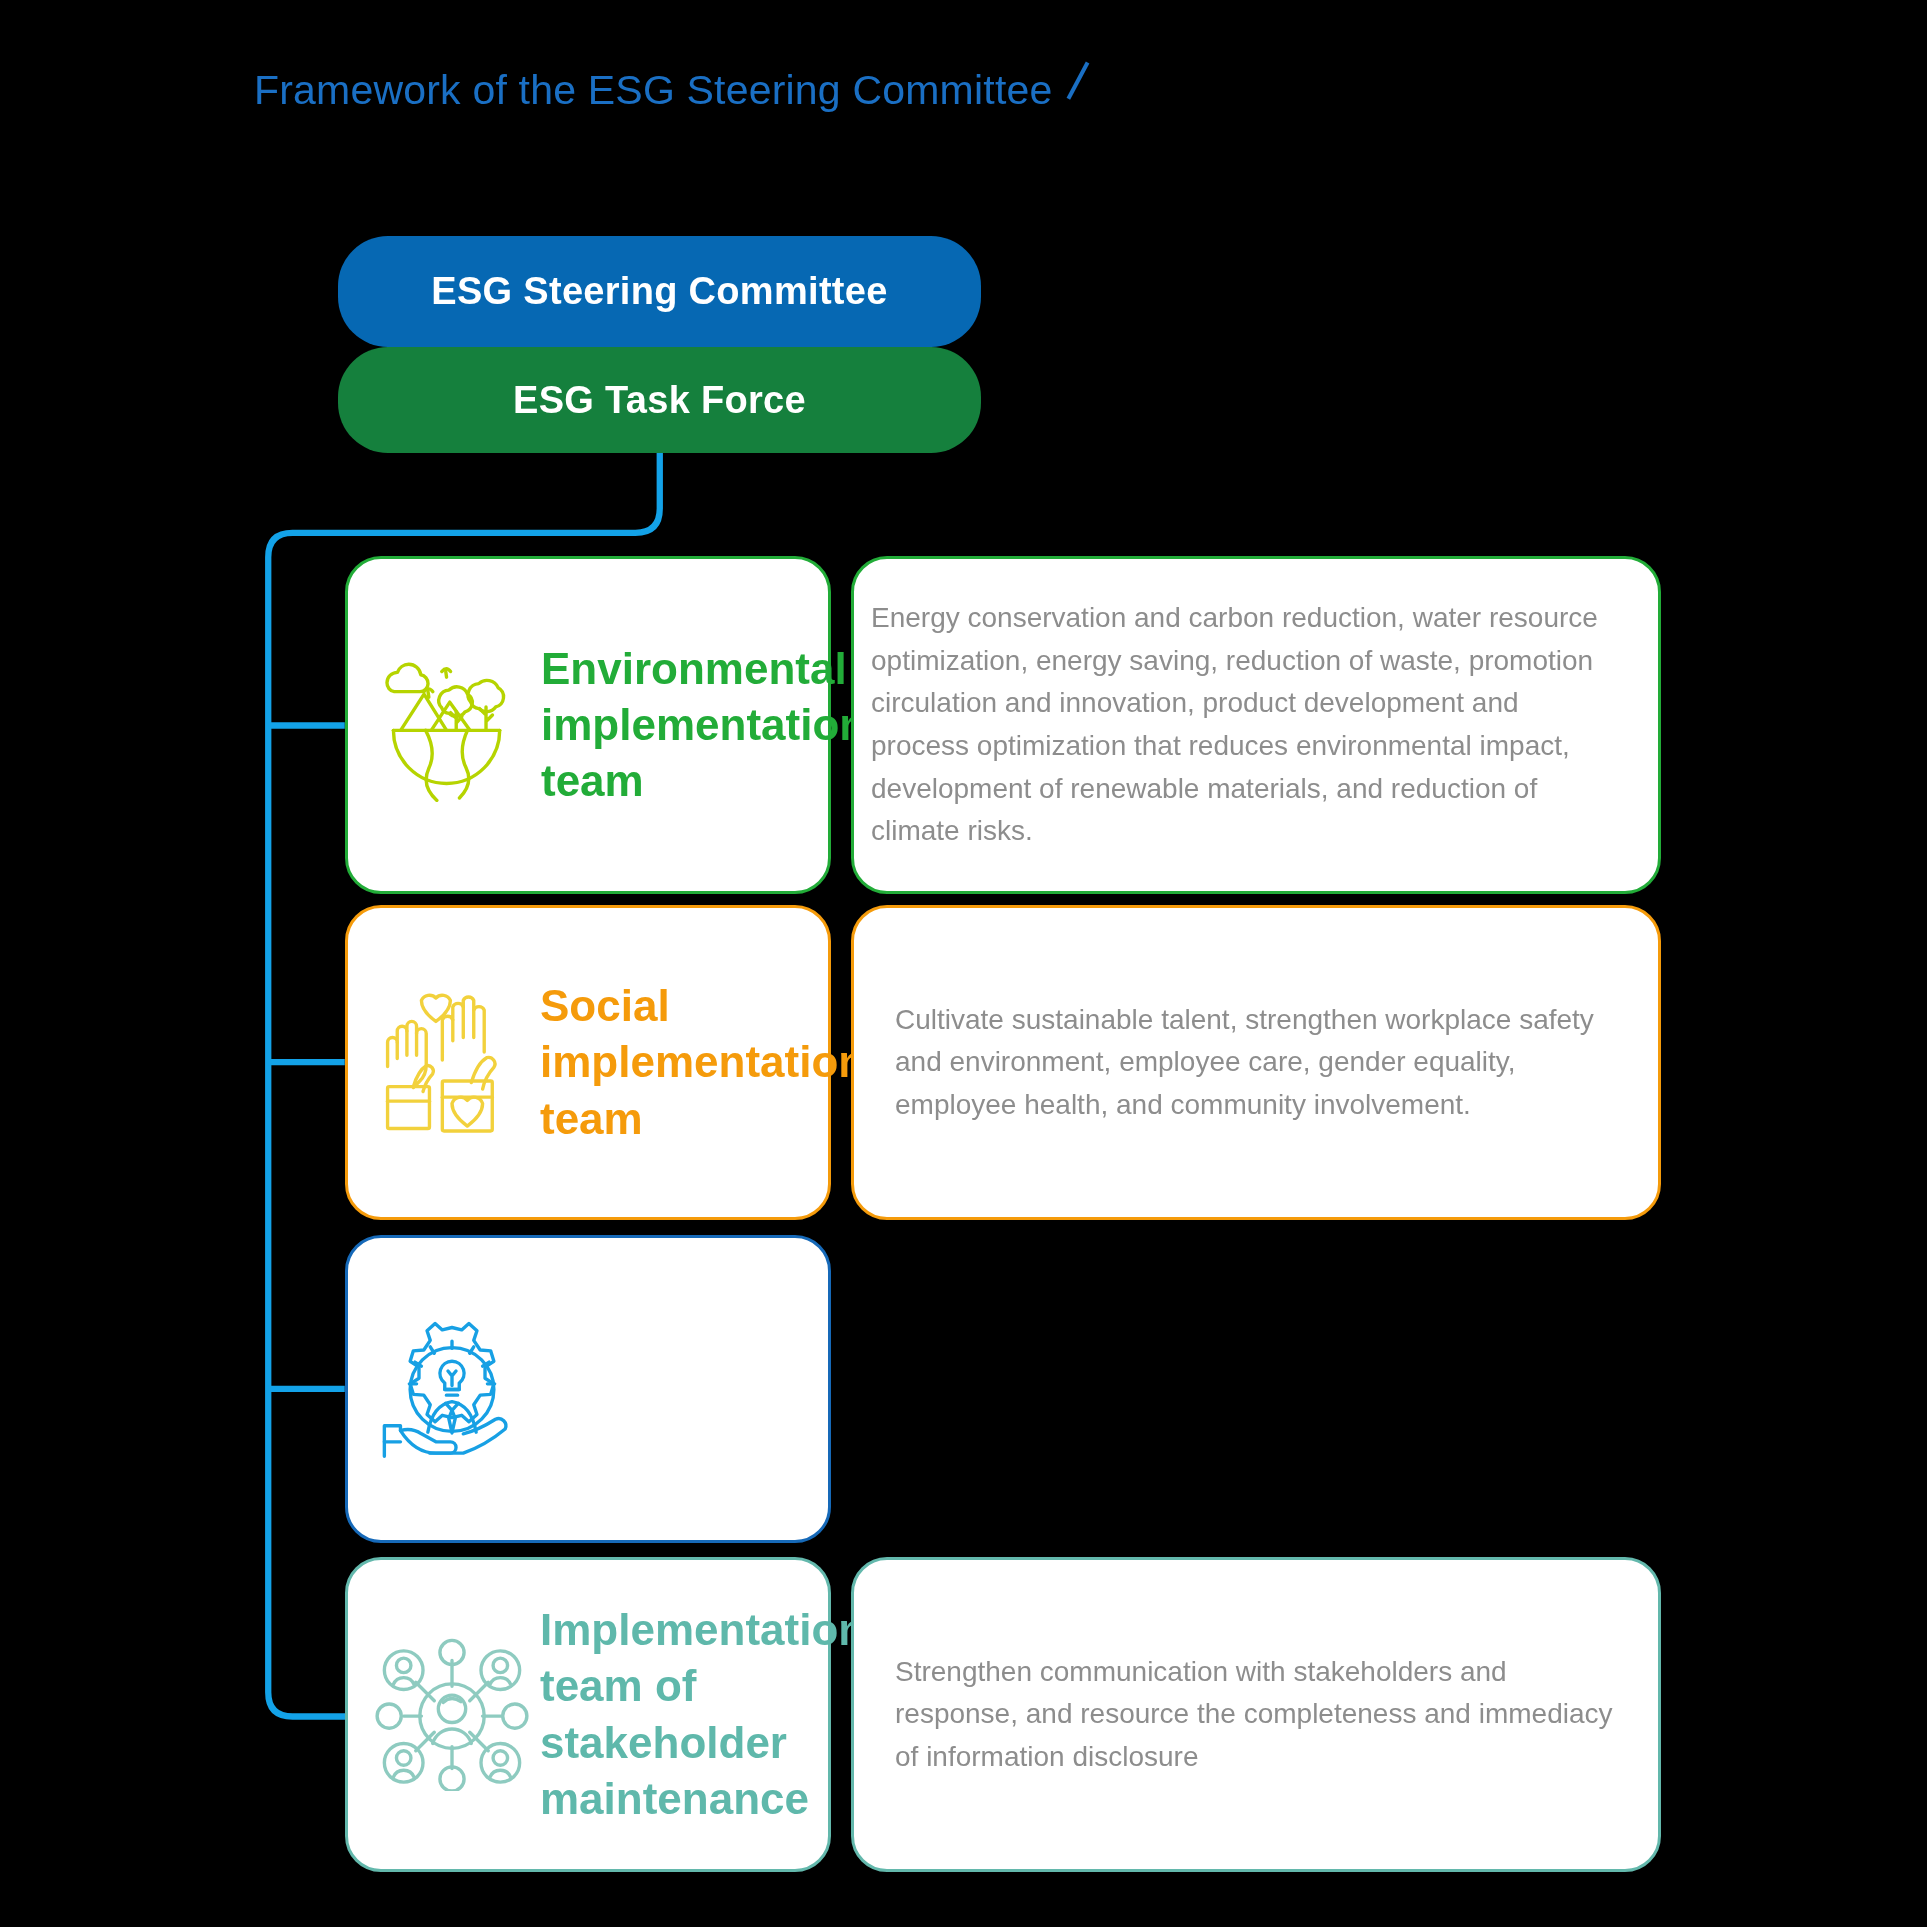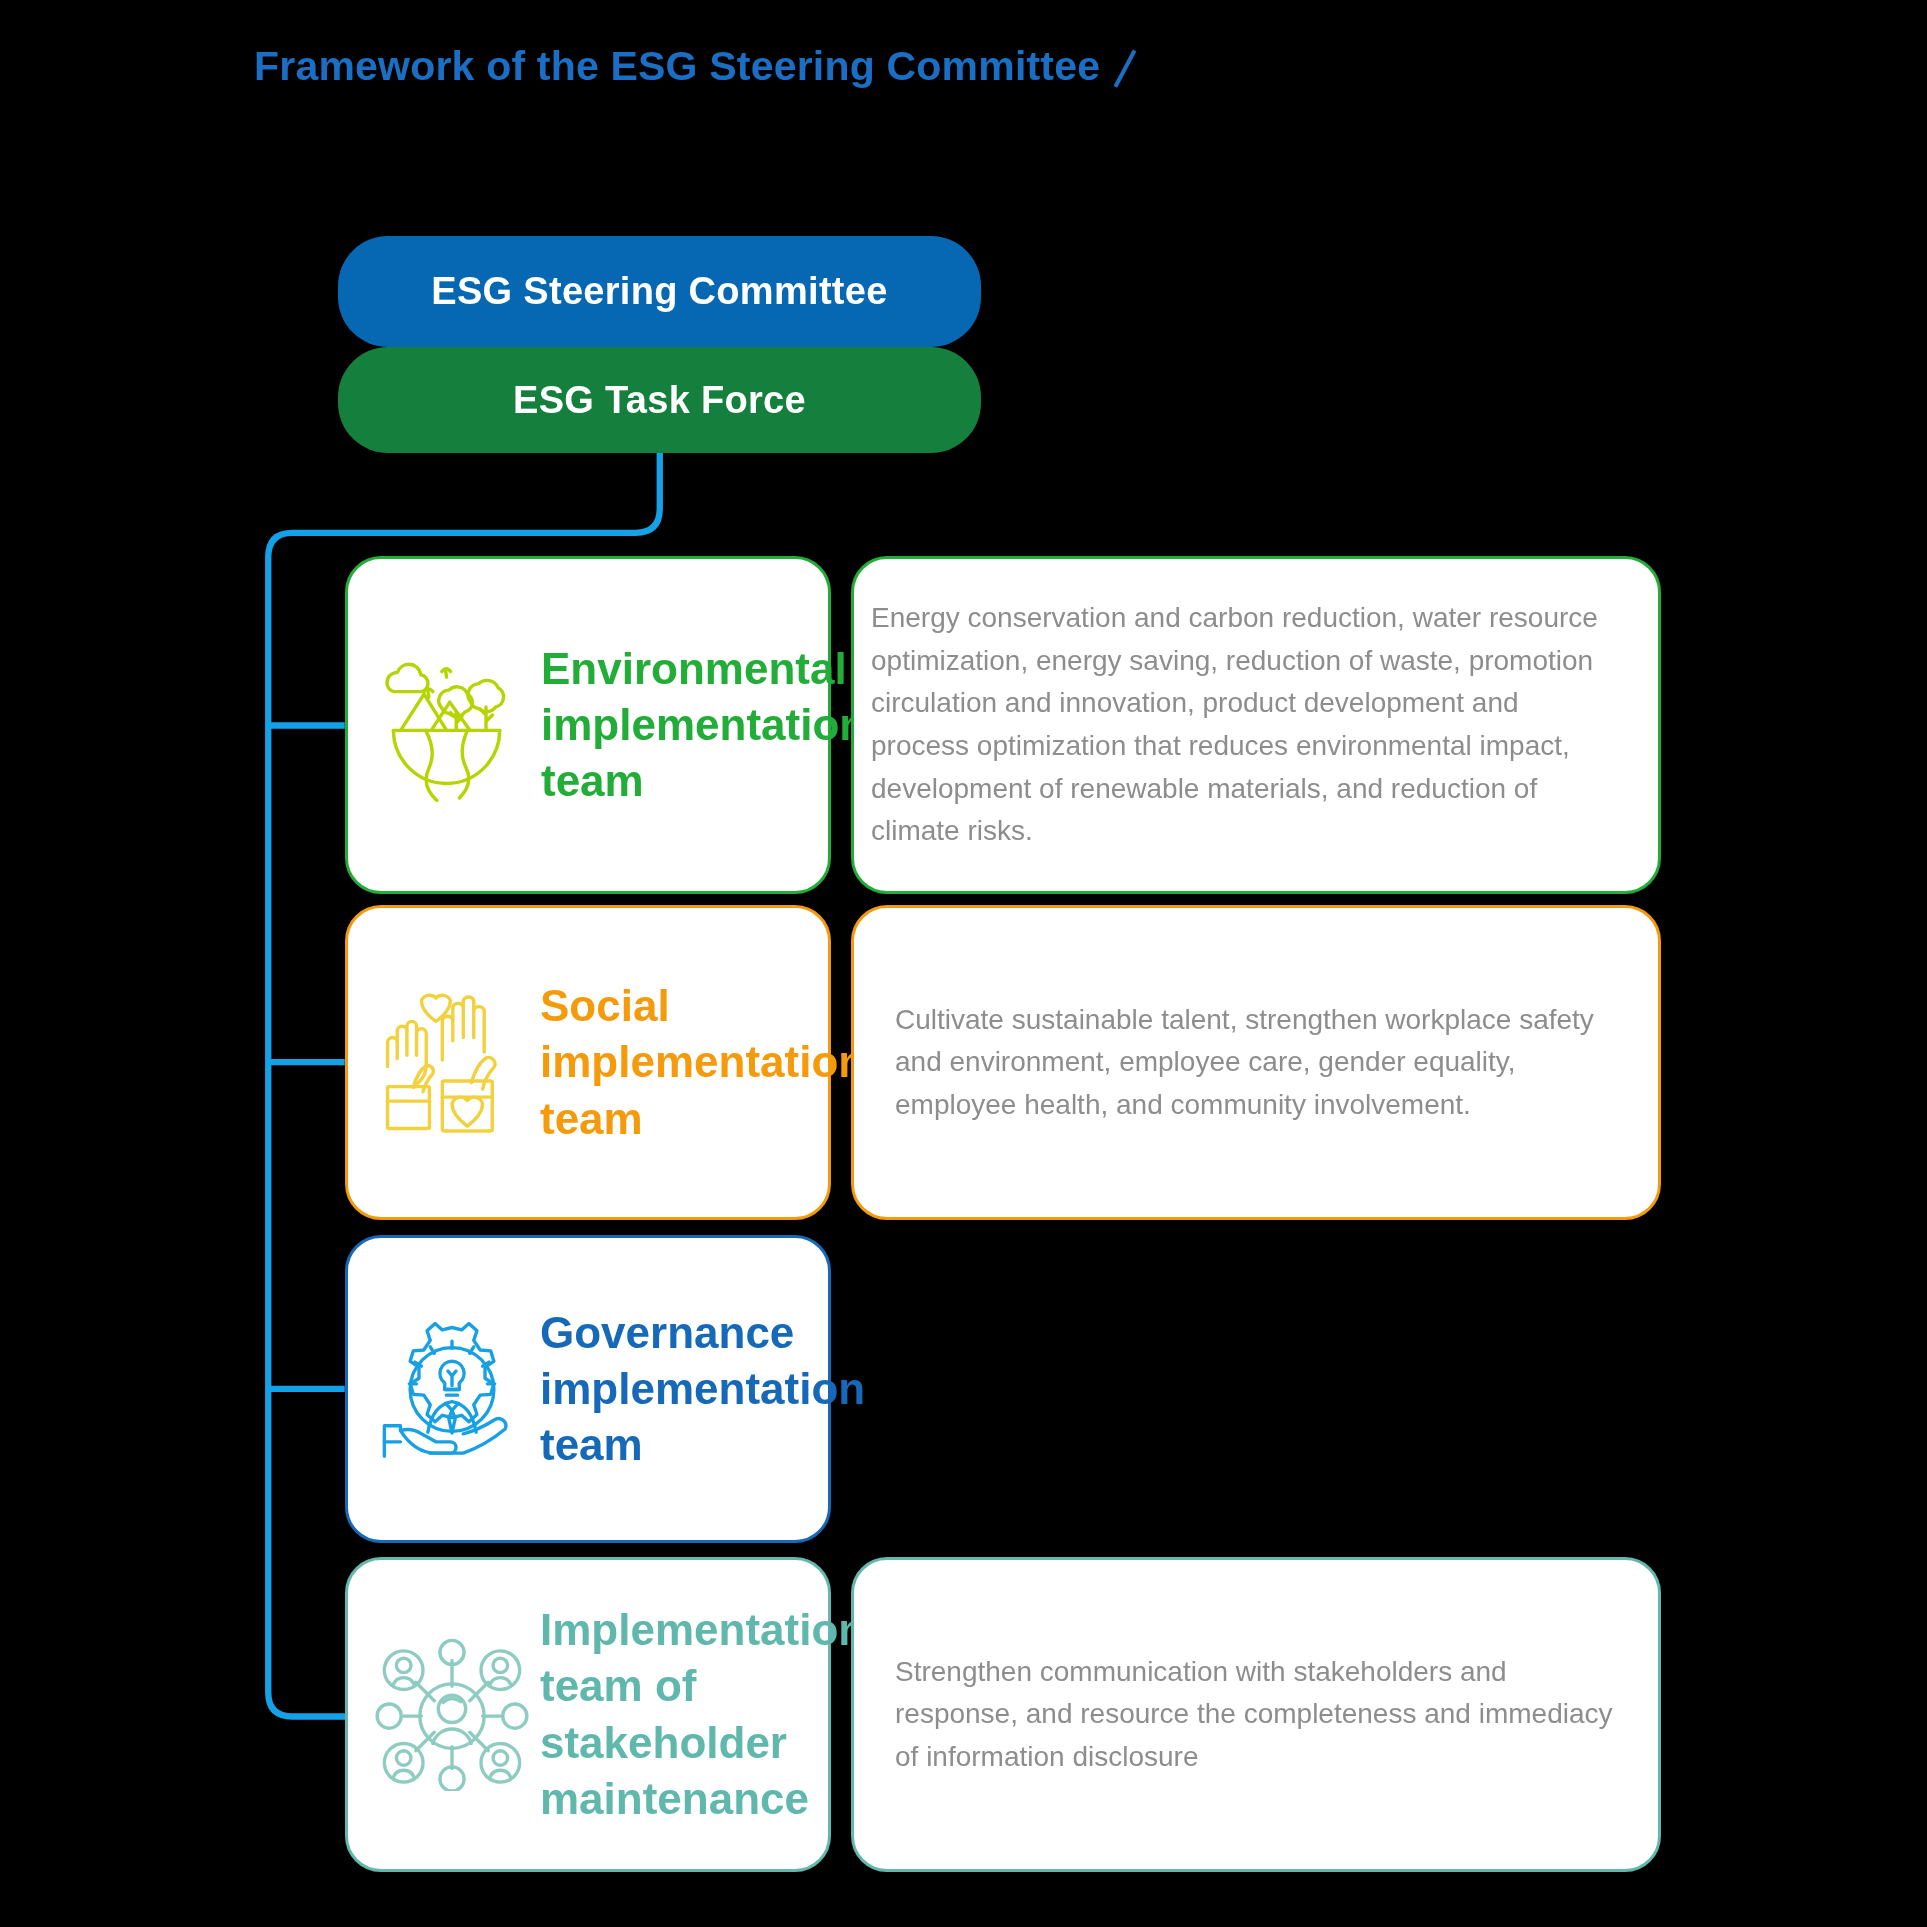--- a/index.html
+++ b/index.html
@@ -1,21 +1,21 @@
 <!DOCTYPE html>
 <html style="font-size:14.4px"><head>
 <meta charset="utf-8">
 <style>
   html,body{margin:0;padding:0;background:#000;}
   body{width:1928px;height:1928px;font-family:"Liberation Sans",sans-serif;overflow:hidden;}
   .stage{position:relative;width:1928px;height:1928px;background:#000;}
 
   
   .title-wrap{position:absolute;left:254px;top:43px;display:flex;align-items:center;gap:16px;}
-  .title-text{font-size:41px;font-weight:bold;color:#1a6fc4;letter-spacing:0.2px;white-space:nowrap;}
+  .title-text{font-size:41px;font-weight:normal;color:#1a6fc4;letter-spacing:0.2px;white-space:nowrap;margin-top:24px;}
   .title-slash{width:36px;height:41px;position:relative;}
   .title-slash::before{content:"";position:absolute;left:7.2px;top:1.8px;width:3.6px;height:41px;background:#1a6fc4;transform:rotate(28deg);transform-origin:center;}
 
   
   .topbox{position:absolute;border-radius:50px;display:flex;align-items:center;justify-content:center;
           color:#fff;font-size:38px;font-weight:bold;letter-spacing:0.3px;}
   #box-committee{left:338px;top:198px;width:643px;height:111px;background:#0668b3;margin-top:38px;}
   #box-taskforce{left:338px;top:347px;width:643px;height:106px;background:#15803d;}
 
   
@@ -155,21 +155,20 @@
 
           <path d="M70,148 q6,-34 30,-38 q24,4 30,38"></path>
           <path d="M92,112 l8,9 l8,-9"></path>
           <path d="M100,121 l-4,10 l4,18 l4,-18 z"></path>
 
           <path d="M16,178 v-38 h20 v6 q14,-4 26,4 l18,10 h18 a7,7 0 0 1 0,14 h-26"></path>
           <path d="M36,146 q18,28 44,28 h34 q28,-10 52,-30 a9,9 0 0 0 -12,-12 q-22,14 -40,18"></path>
           <path d="M16,160 h20"></path>
         </svg>
       </div>
-      <div class="team-name">Governance implementation team</div>
     </div>
   </div>
 
   <div class="row row-stk" id="row4">
     <div class="card-left">
       <div class="icon-box">
         <svg viewBox="0 0 200 190" fill="none" stroke="#8ecbc0" stroke-width="4.2" stroke-linecap="round" stroke-linejoin="round">
 
           <path d="M55,55 L78,78 M145,55 L122,78 M55,140 L78,117 M145,140 L122,117
                    M100,28 L100,60 M100,135 L100,162 M40,97 L62,97 M138,97 L162,97"></path>

